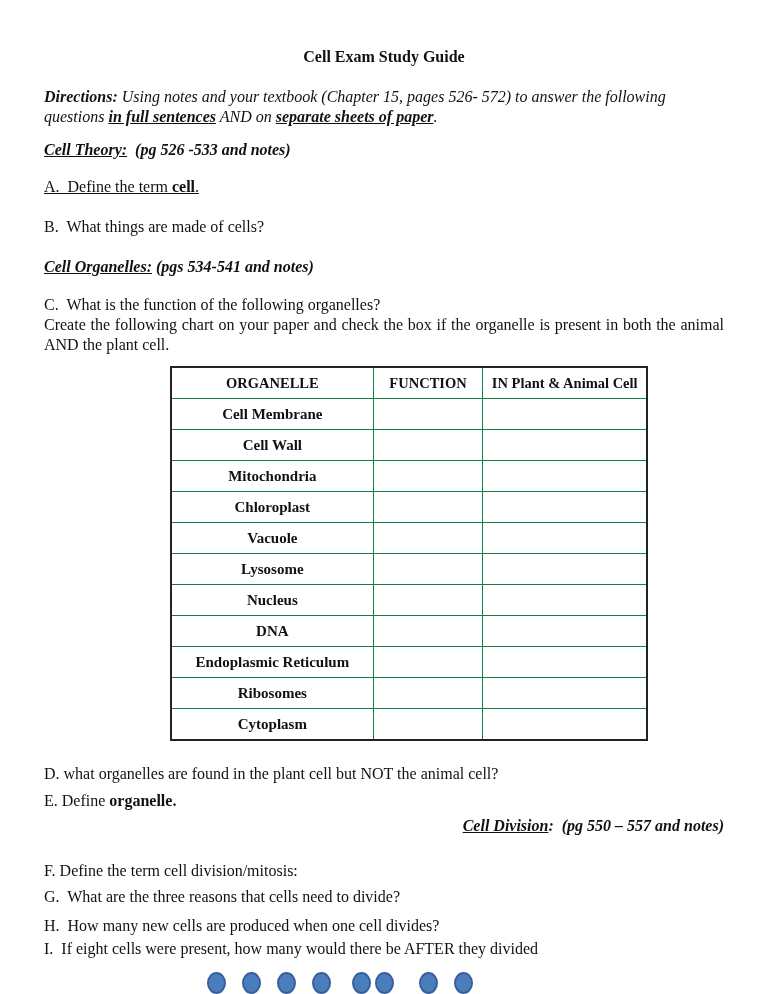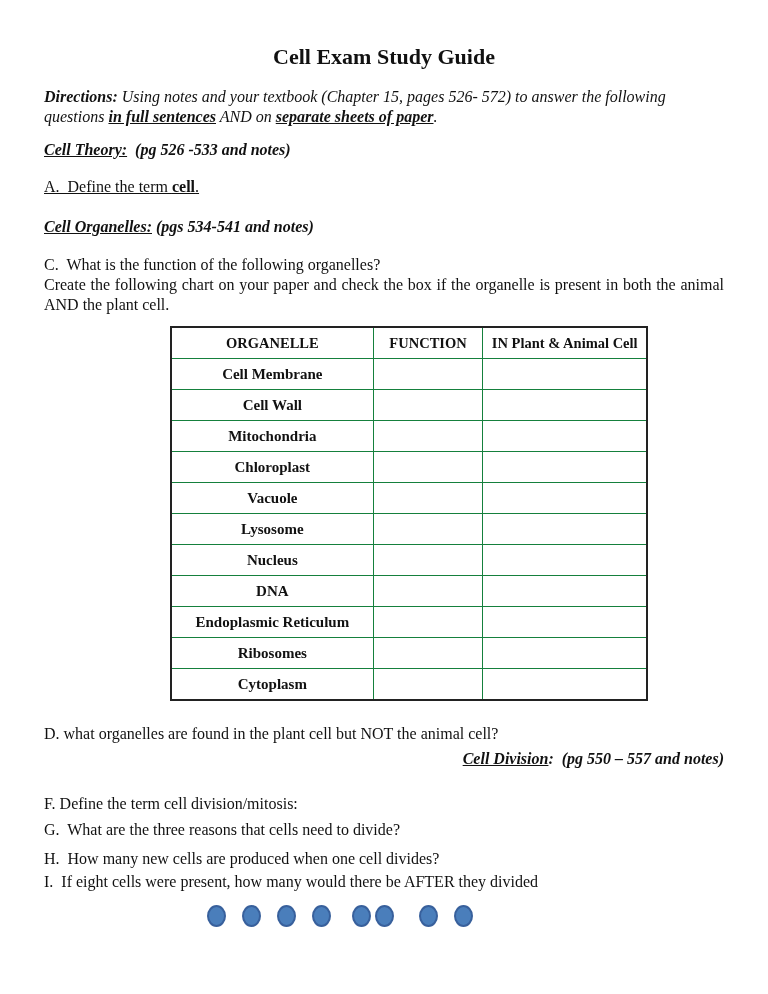--- a/index.html
+++ b/index.html
@@ -13,21 +13,21 @@
     font-family: "Liberation Serif", serif;
     font-size: 16px;
     color: #111;
     overflow: hidden;
   }
   .content { padding: 46px 44px 0 44px; }
 
   .doc-title {
     text-align: center;
     font-weight: bold;
-    font-size: 22px;
+    font-size: 16px;
     line-height: 22px;
   }
 
   .pre { white-space: pre-wrap; }
 
   .directions {
     margin-top: 19px;
     font-style: italic;
     line-height: 20px;
   }
@@ -106,20 +106,21 @@
   <div class="content">
 
     <div class="doc-title">Cell Exam Study Guide</div>
 
     <p class="directions"><span class="lead">Directions:</span><span class="pre"> Using notes and your textbook (Chapter 15, pages 526- 572) to answer the following questions </span><span class="bold-underline">in full sentences</span><span class="pre"> AND on </span><span class="bold-underline">separate sheets of paper</span><span>.</span></p>
 
     <p class="section-heading heading-theory pre"><span class="underlined">Cell Theory:</span><span>  (pg 526 -533 and notes)</span></p>
 
     <p class="question q-a"><span>A.  Define the term </span><span class="bold">cell</span><span>.</span></p>
 
+    <p class="question q-b">B.  What things are made of cells?</p>
 
     <p class="section-heading heading-organelles pre"><span class="underlined">Cell Organelles:</span><span> (pgs 534-541 and notes)</span></p>
 
     <p class="question q-c">C.  What is the function of the following organelles?</p>
 
     <p class="chart-note">Create the following chart on your paper and check the box if the organelle is present in both the animal AND the plant cell.</p>
 
     <table class="organelle-table">
       <colgroup>
         <col style="width:203px">
@@ -187,20 +188,21 @@
           <tr>
             <td class="organelle-cell">Cytoplasm</td>
             <td></td>
             <td></td>
           </tr>
         </tbody>
     </table>
 
     <p class="question q-d">D. what organelles are found in the plant cell but NOT the animal cell?</p>
 
+    <p class="question q-e"><span>E. Define </span><span class="bold">organelle.</span></p>
 
     <p class="section-heading heading-division pre"><span class="underlined">Cell Division</span><span>:  (pg 550 – 557 and notes)</span></p>
 
     <p class="question q-f">F. Define the term cell division/mitosis:</p>
     <p class="question q-g">G.  What are the three reasons that cells need to divide?</p>
     <p class="question q-h">H.  How many new cells are produced when one cell divides?</p>
     <p class="question q-i">I.  If eight cells were present, how many would there be AFTER they divided</p>
 
     <div class="dots-row">
         <span class="dot" style="left: 163px; background: rgb(74, 126, 187); border-color: rgb(56, 96, 156);"></span>

